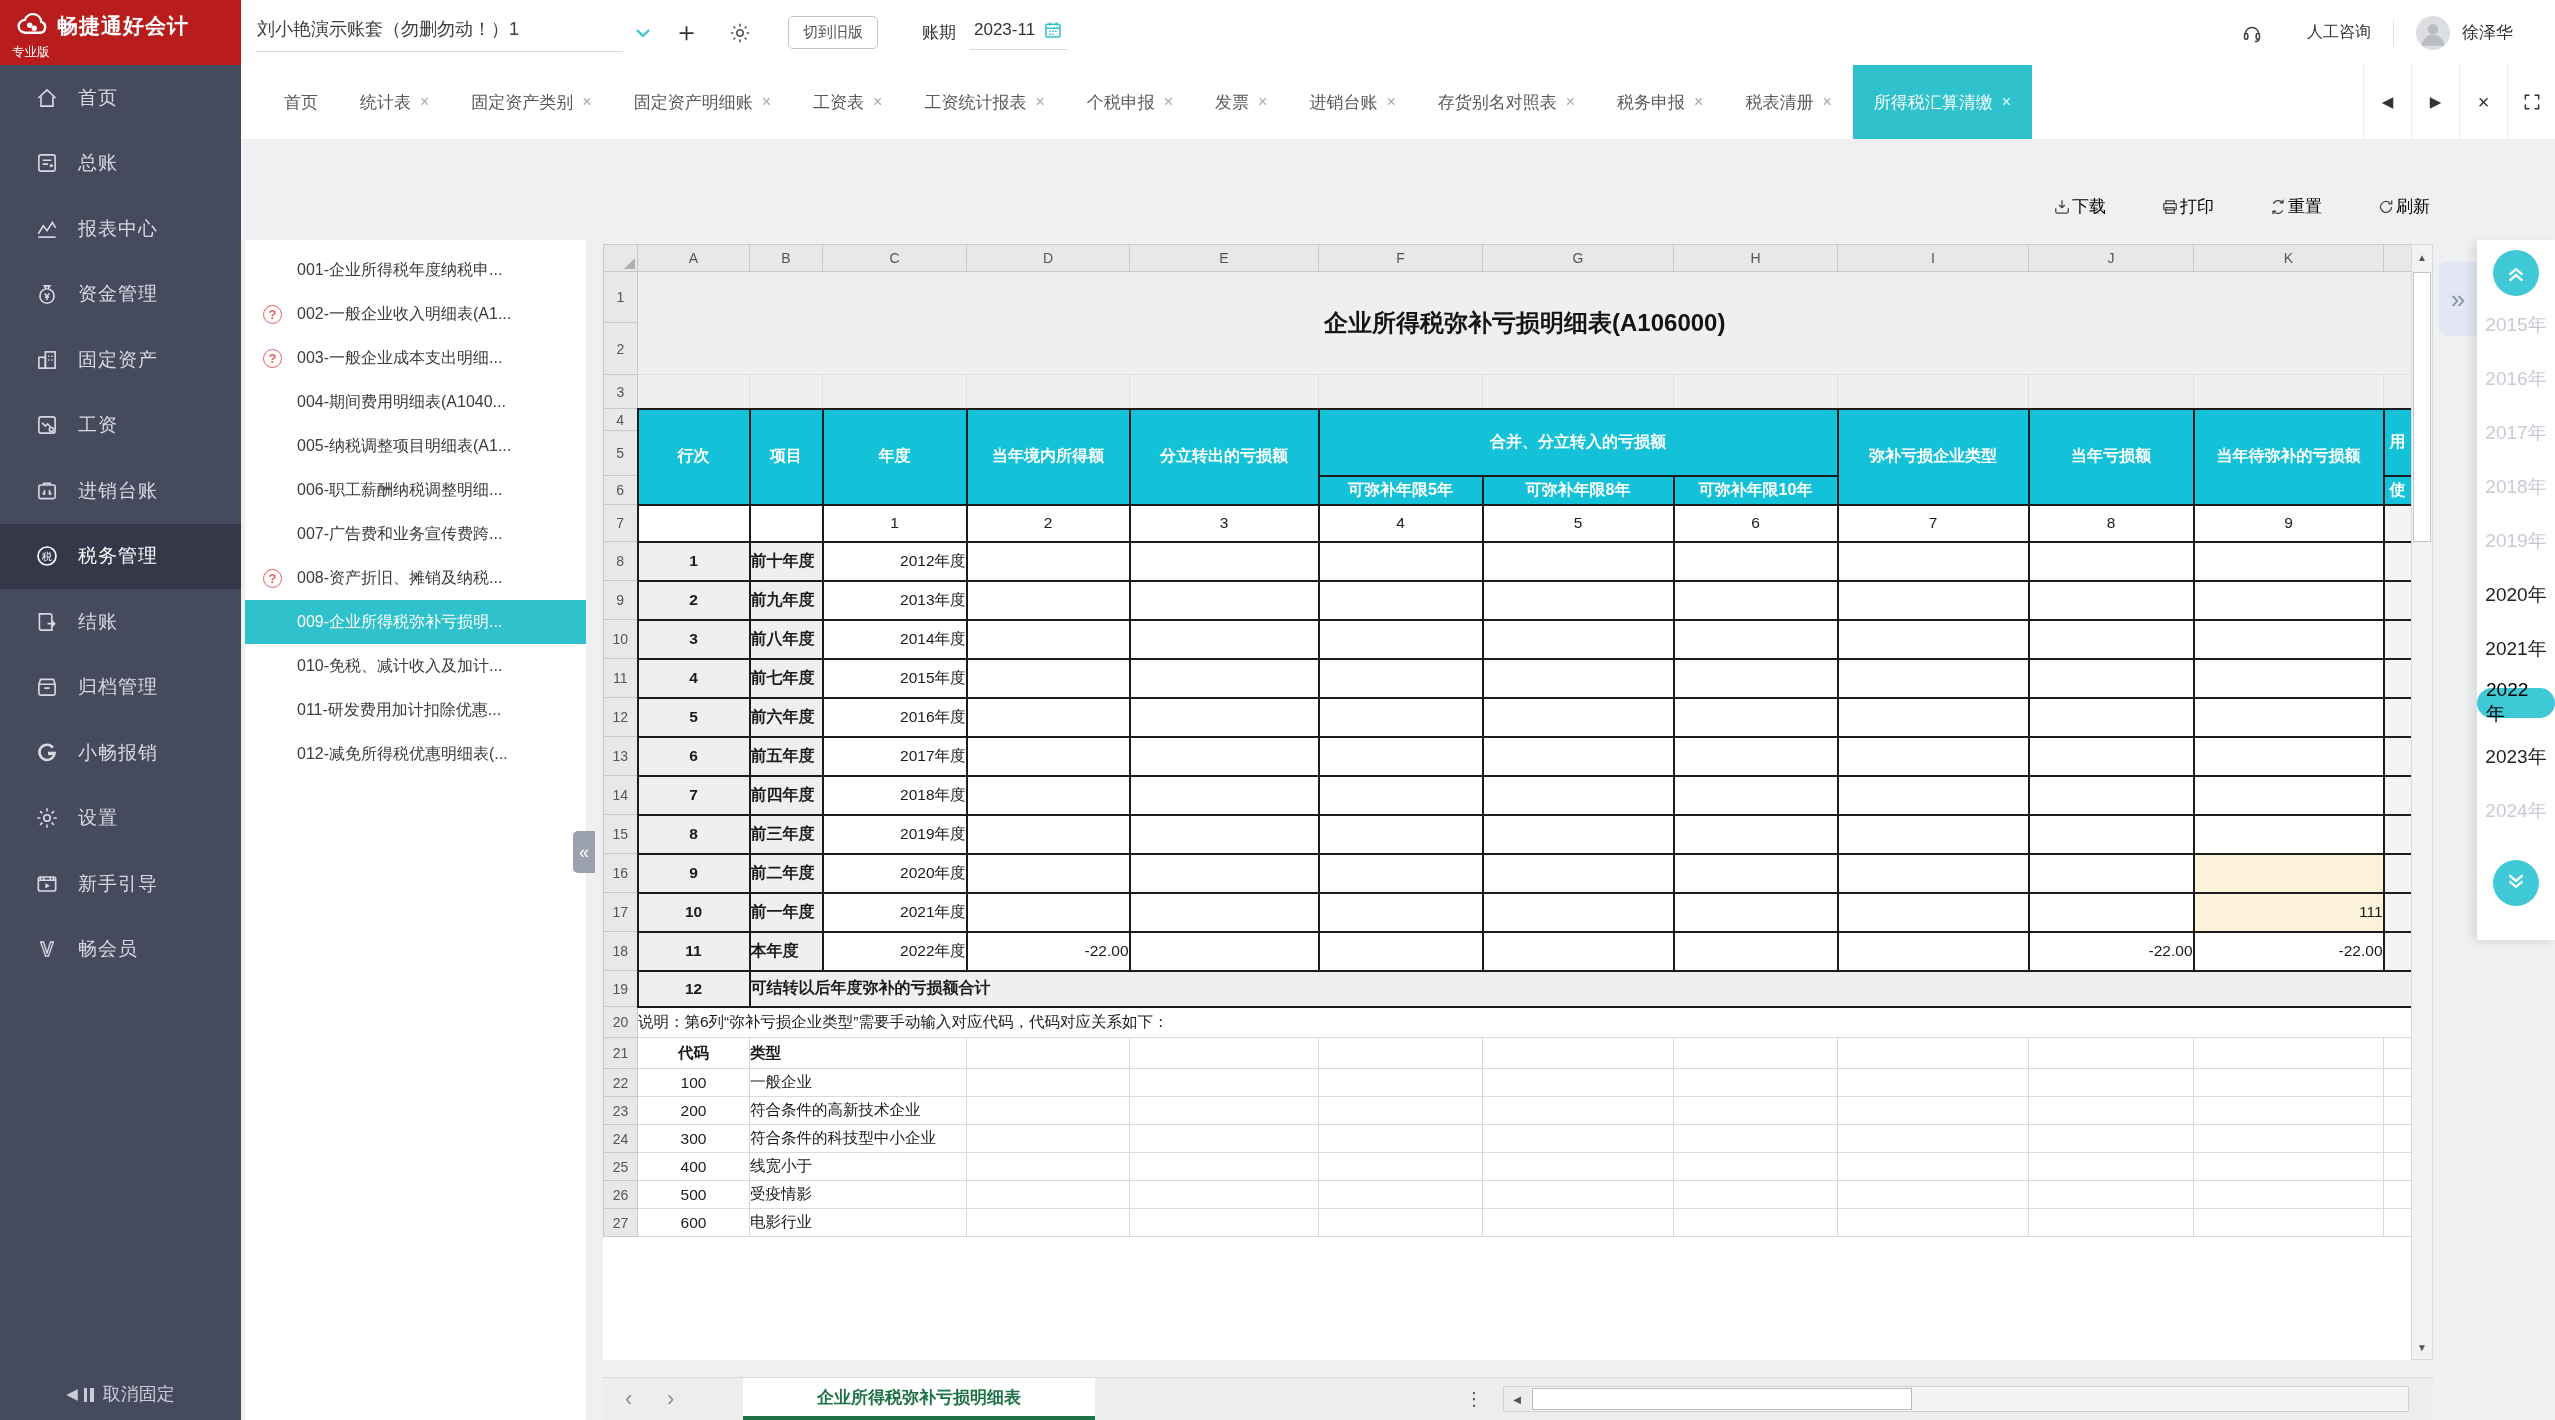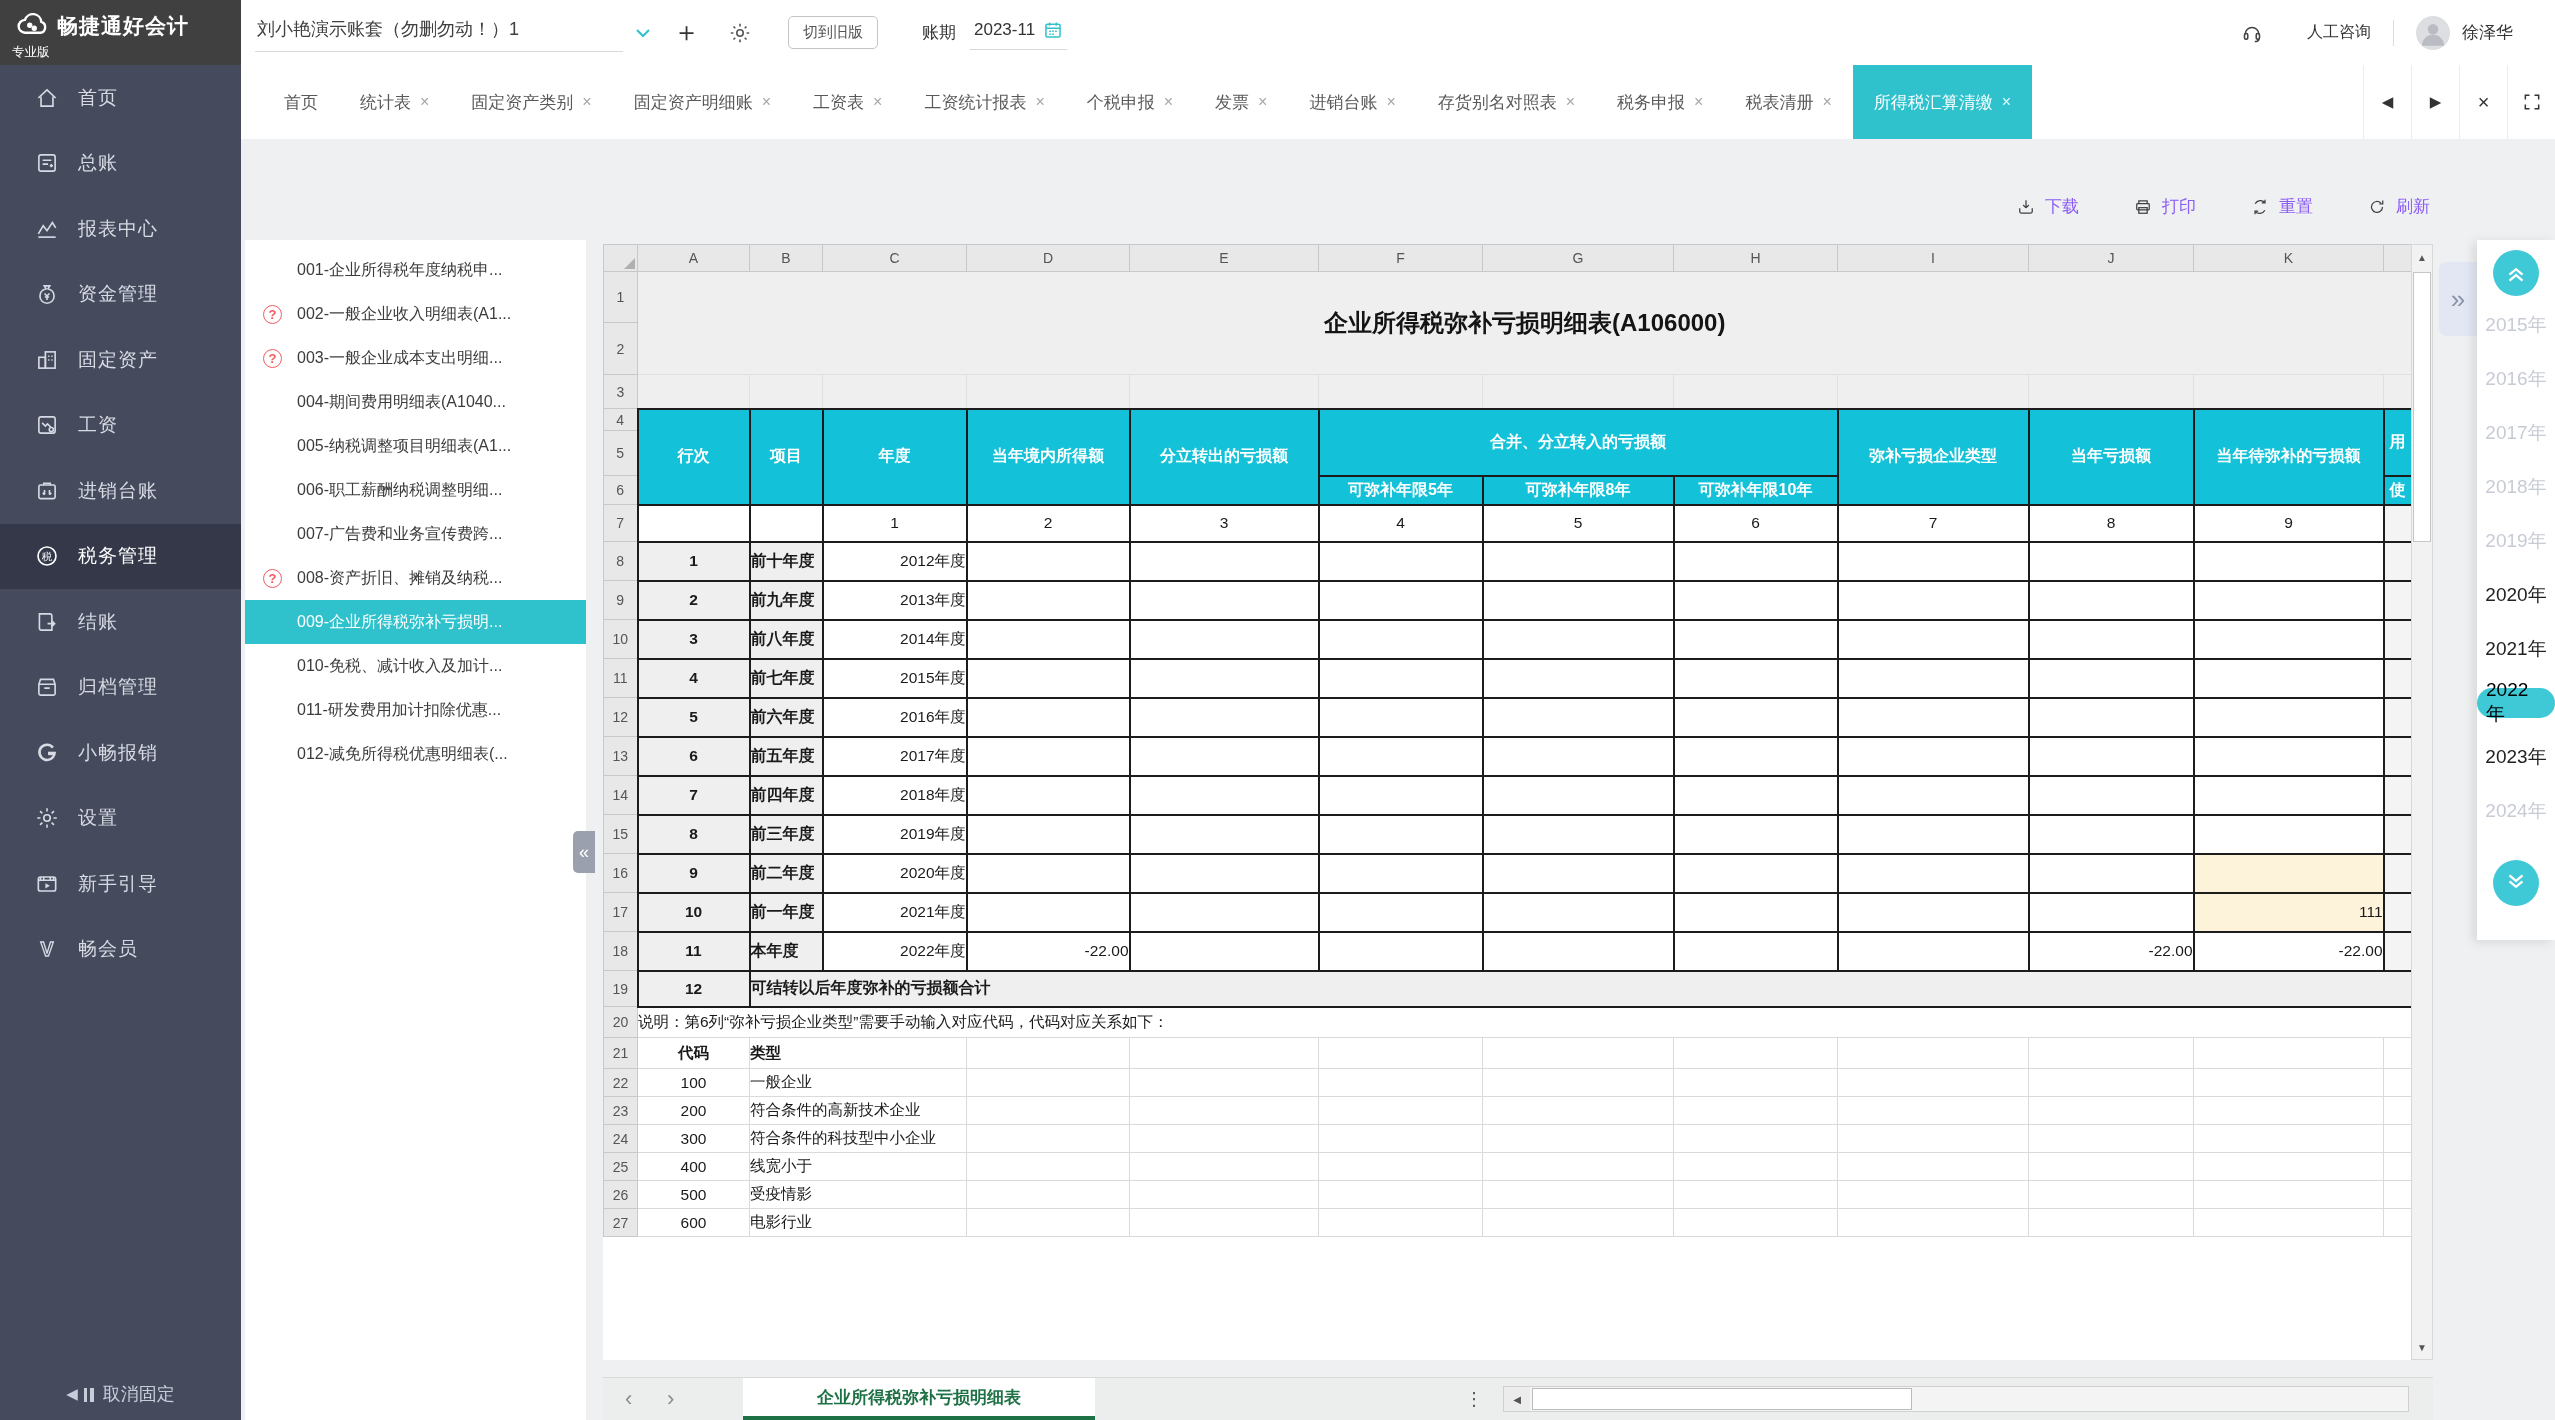--- a/index.html
+++ b/index.html
@@ -1,20 +1,20 @@
 <!DOCTYPE html>
 <html><head>
 <meta charset="utf-8">
 <style>
   html,body{margin:0;padding:0;}
   body{font-family:"Liberation Sans","DejaVu Sans",sans-serif;background:#eef0f1;}
   .page{position:relative;width:2555px;height:1420px;overflow:hidden;background:#eef0f1;}
 
   
-  .logo{position:absolute;left:0;top:0;width:241px;height:65px;background:#404040;color:#fff;z-index:6;}
+  .logo{position:absolute;left:0;top:0;width:241px;height:65px;background:#b91c1c;color:#fff;z-index:6;}
   .logo-row{position:absolute;left:14px;top:8px;display:flex;align-items:center;gap:7px;}
   .logo-row .brand-name{font-size:21px;font-weight:bold;letter-spacing:1px;}
   .logo-cloud{width:36px;height:36px;}
   .logo-cloud svg{width:100%;height:100%;}
   .edition{position:absolute;left:12px;bottom:4px;font-size:12.5px;color:#fff;}
   .topbar{position:absolute;left:241px;top:0;right:0;height:65px;background:#fff;display:flex;align-items:center;z-index:5;}
   .account{margin-left:14px;display:flex;align-items:center;font-size:18px;color:#404040;}
   .account .acc-text{border-bottom:1px solid #d9d9d9;padding:4px 6px 10px 2px;min-width:360px;}
   .chev{width:20px;height:20px;margin-left:10px;}
   .chev svg{width:100%;height:100%;}
@@ -53,21 +53,21 @@
   .side-item .lbl{position:absolute;left:78px;font-size:19px;letter-spacing:1px;}
   .side-item.active{background:#343849;color:#fff;}
   .unpin{position:absolute;left:0;right:0;bottom:0;height:52px;display:flex;align-items:center;justify-content:center;gap:6px;color:#c9cdd9;font-size:18px;background:#454a5d;}
   .unpin .tri{font-size:15px;}
   .unpin .bars i{display:inline-block;width:3.5px;height:14px;background:#c9cdd9;margin-right:3px;vertical-align:middle;}
 
   
   .content{position:absolute;left:241px;top:139px;right:0;bottom:0;background:#eef0f1;}
   .warning{position:absolute;left:24px;top:24px;width:1300px;color:#e13c3c;font-size:15.5px;line-height:25px;}
   .actions{position:absolute;right:125px;top:56px;display:flex;gap:54px;}
-  .action{display:flex;align-items:center;gap:9px;font-size:17px;color:#8b5cf6;}
+  .action{display:flex;align-items:center;font-size:17px;color:#000000;}
   .action .aicon{width:20px;height:20px;color:#404040;}
   .action .aicon svg{width:100%;height:100%;}
 
   
   .report-panel{position:absolute;left:4px;top:101px;width:341px;bottom:0;background:#fff;padding-top:8px;box-sizing:border-box;}
   .report-item{position:relative;height:44px;display:flex;align-items:center;font-size:16px;color:#3c3c3c;white-space:nowrap;overflow:hidden;}
   .report-item .rlbl{position:absolute;left:52px;}
   .report-item .flag{position:absolute;left:18px;width:19px;height:19px;border:1.6px solid #f15b5e;border-radius:50%;color:#f15b5e;font-size:13px;font-weight:bold;display:flex;align-items:center;justify-content:center;box-sizing:border-box;}
   .report-item.active{background:#2fc2cd;color:#fff;}
 

